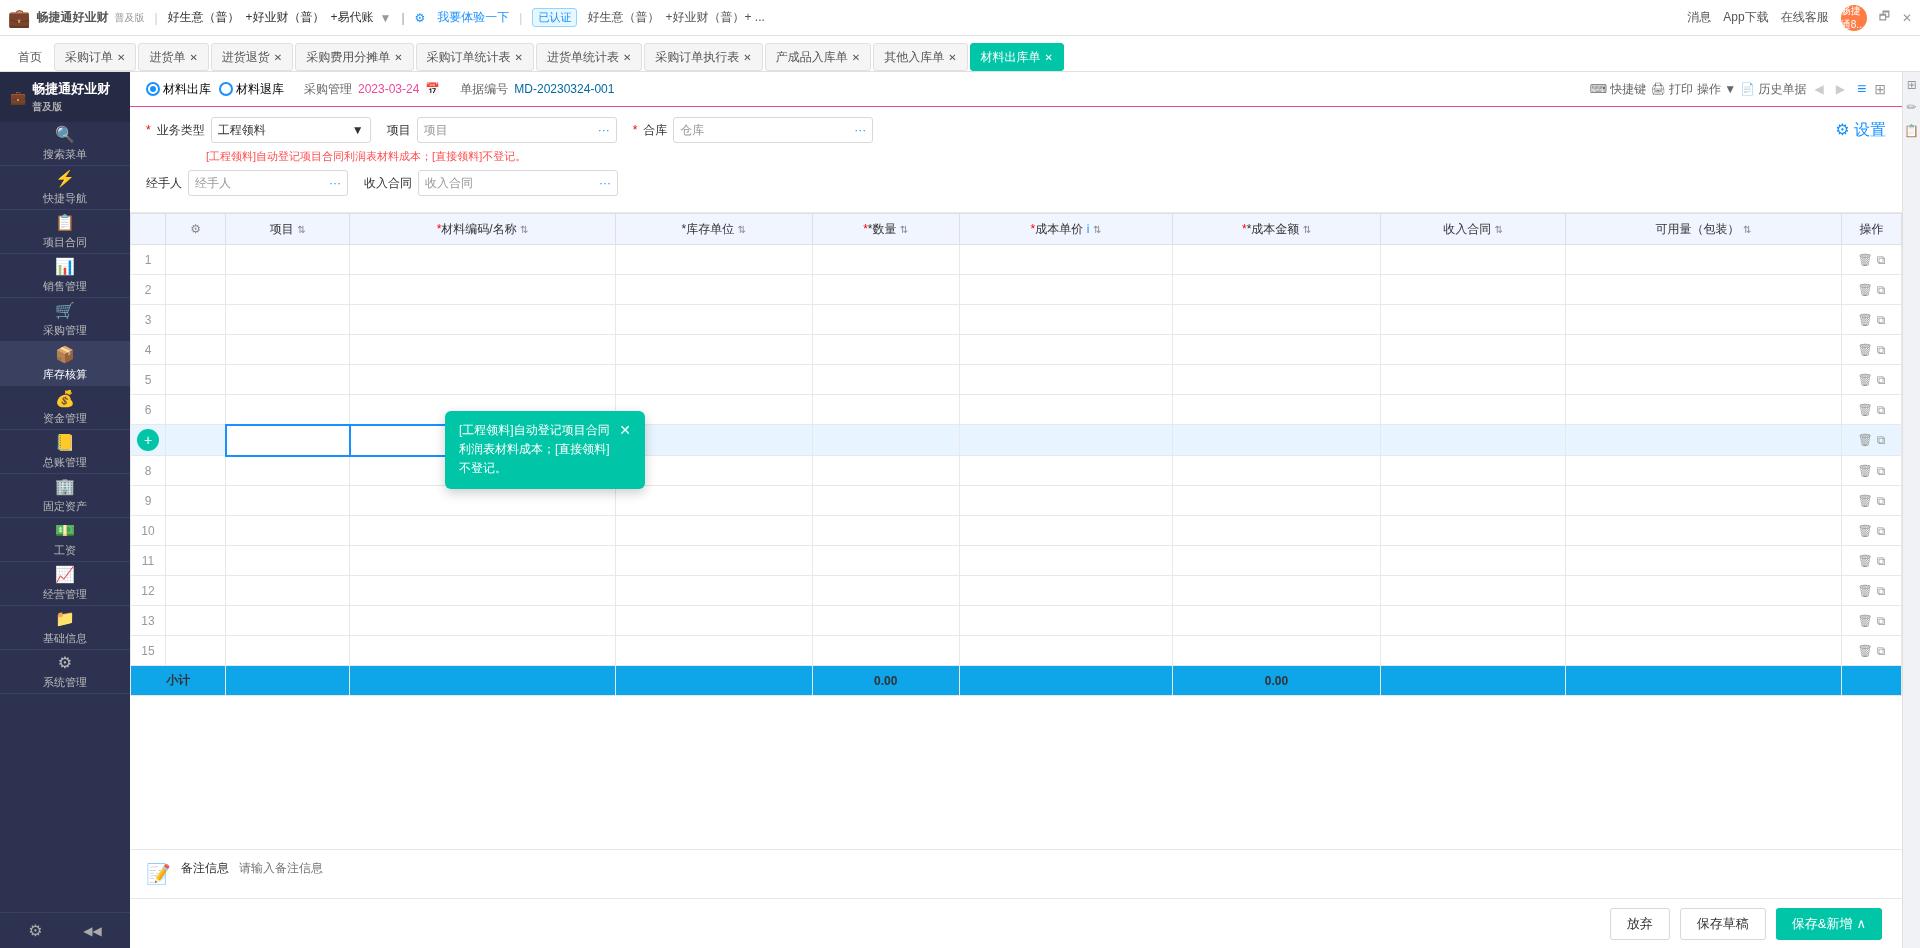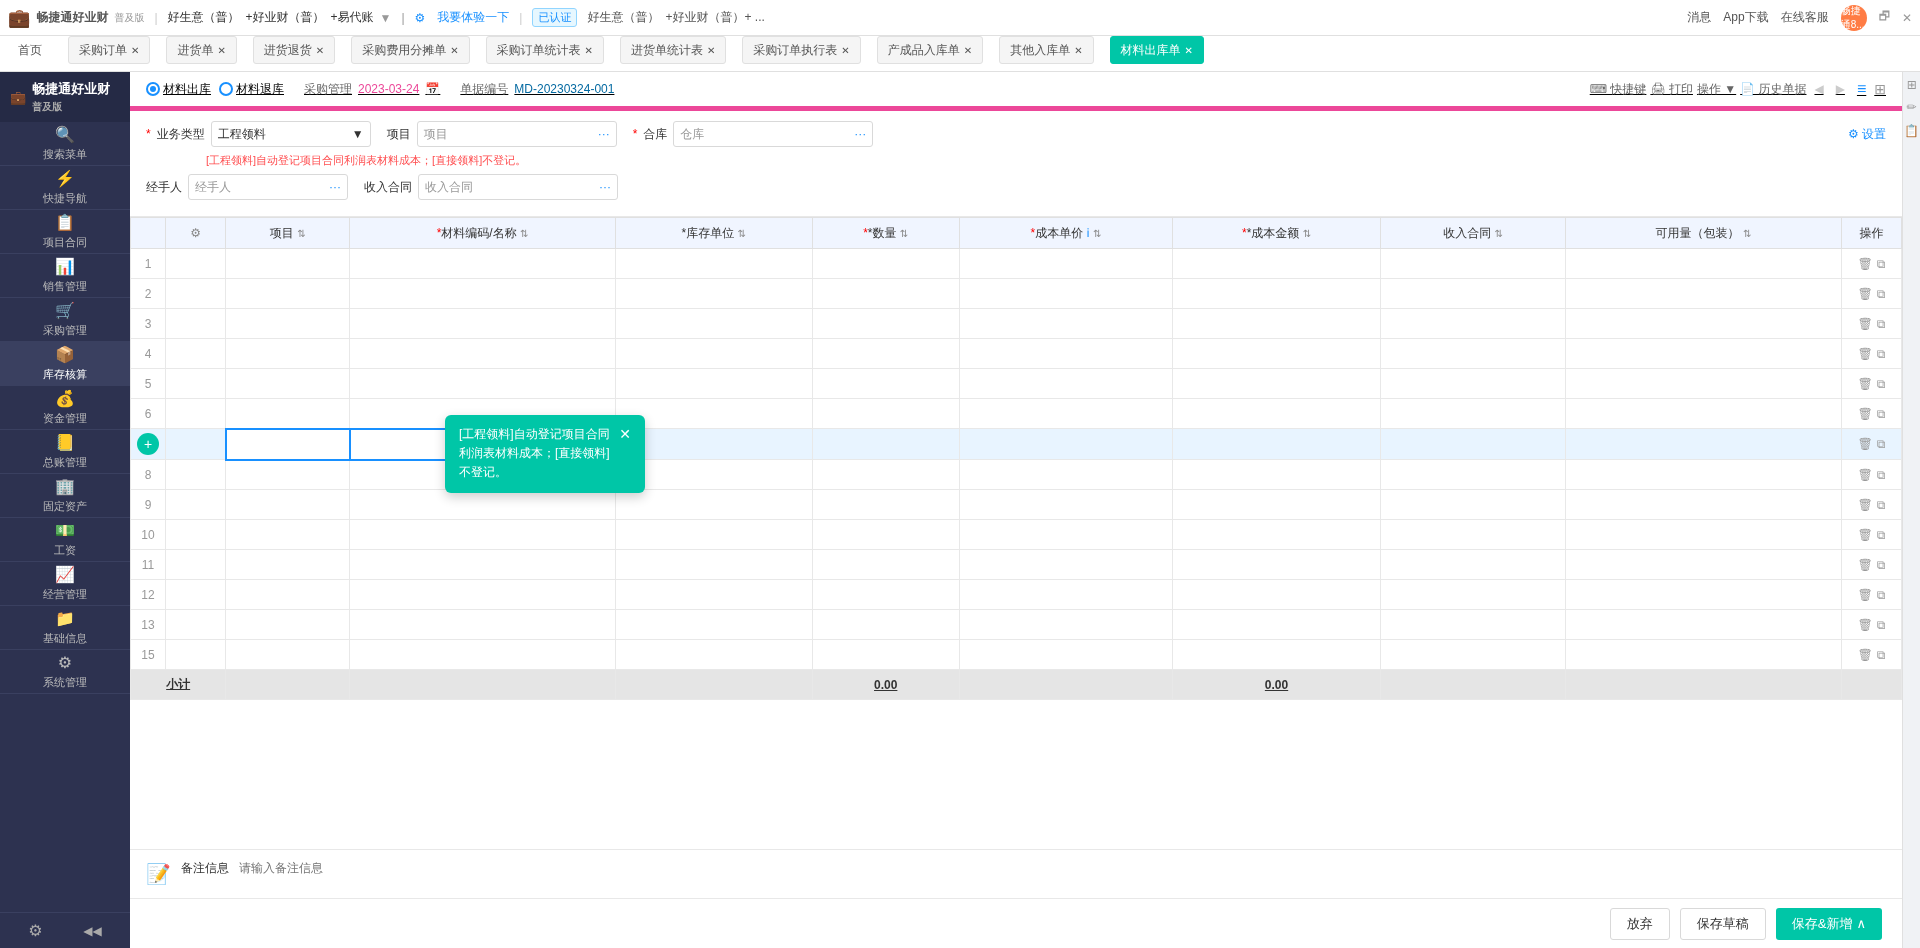--- a/index.html
+++ b/index.html
@@ -138,22 +138,21 @@
       font-size: 11px;
     }
 
     
     .doc-header {
       background: #fff;
       padding: 8px 16px;
       display: flex;
       align-items: center;
       gap: 20px;
-      border-bottom: 5px solid #ec4899;
-      text-decoration: underline;
+      border-bottom: 1px solid #ec4899;
     }
     .radio-group { display: flex; align-items: center; gap: 8px; }
     .radio-item { display: flex; align-items: center; gap: 3px; cursor: pointer; font-size: 12px; }
     .radio-circle {
       width: 14px; height: 14px; border-radius: 50%;
       border: 2px solid #1890ff;
       display: flex; align-items: center; justify-content: center;
     }
     .radio-circle.checked::after {
       content: '';
@@ -194,21 +193,21 @@
     table td {
       border: 1px solid #e8e8e8;
       padding: 4px 6px;
       text-align: center;
       height: 30px;
       color: #333;
     }
     .row-num { color: #999; width: 30px; }
     .col-action { width: 60px; }
     .action-icons { display: flex; align-items: center; justify-content: center; gap: 4px; }
-    .subtotal-row td { background: #e5e5e5; font-weight: bold; text-decoration: underline; }
+    .subtotal-row td { background: #0ea5e9; font-weight: bold; }
 
     
     .row-active td { background: #e8f4ff; }
 
     
     .add-row-btn {
       width: 22px; height: 22px;
       background: #00c6a7;
       border-radius: 50%;
       color: #fff;
@@ -300,22 +299,22 @@
       font-size: 14px;
       margin-left: 8px;
       margin-top: -2px;
     }
 
     .col-settings-icon { color: #888; cursor: pointer; }
     .sort-icon { color: #888; font-size: 10px; }
 
     .top-nav-tabs {
       display: flex;
-      align-items: flex-start;
-      gap: 16px;
+      align-items: flex-end;
+      gap: 2px;
       height: 36px;
       background: #fff;
       border-bottom: 1px solid #e0e0e0;
       padding: 0 8px;
     }
     .home-tab {
       height: 28px;
       padding: 0 10px;
       display: flex;
       align-items: center;
@@ -547,21 +546,21 @@
         </div>
         <div class="form-group">
           <span class="required-star">*</span>
           <span class="form-label">合库</span>
           <div class="form-select" style="min-width:200px;">
             <span style="color:#999;">仓库</span>
             <span style="color:#1890ff; margin-left:auto;">···</span>
           </div>
         </div>
         <div style="margin-left:auto;">
-          <span style="color:#1890ff; cursor:pointer; font-size:12px;">⚙ 设置</span>
+          <span style="color:#1890ff; cursor:pointer; font-size:16px;">⚙ 设置</span>
         </div>
       </div>
       <div class="form-row">
         <div style="margin-left:60px;">
           <span class="hint-text">[工程领料]自动登记项目合同利润表材料成本；[直接领料]不登记。</span>
         </div>
       </div>
       <div class="form-row">
         <div class="form-group">
           <span class="form-label">经手人</span>

